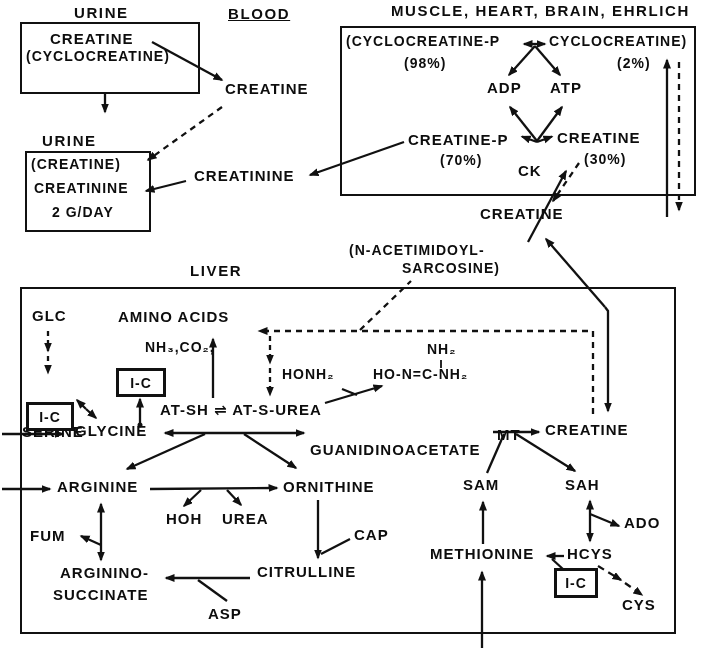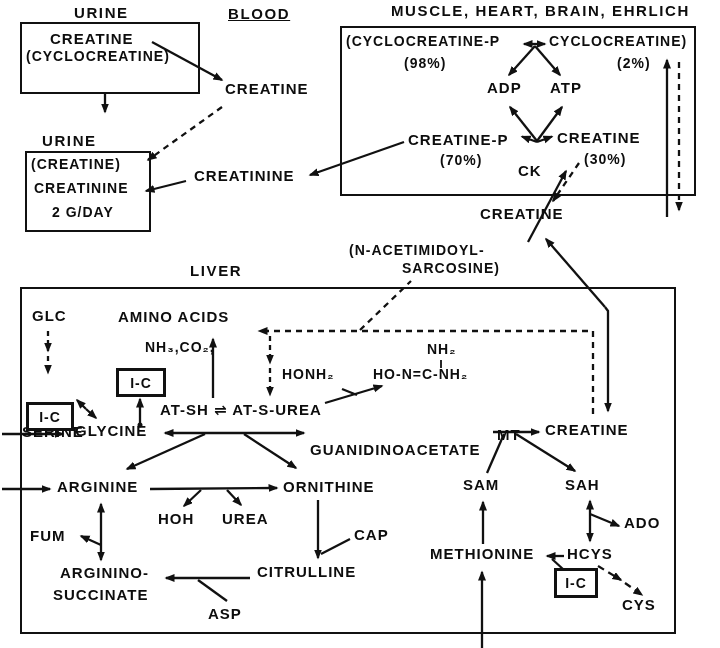--- a/index.html
+++ b/index.html
@@ -147,21 +147,21 @@
   <div class="lb" style="left:75px;top:423px;">GLYCINE</div>
   <div class="lb" style="left:160px;top:402px;">AT-SH ⇌ AT-S-UREA</div>
   <div class="lb sm" style="left:282px;top:367px;">HONH₂</div>
   <div class="lb sm" style="left:427px;top:342px;">NH₂</div>
   <div class="lb sm" style="left:373px;top:367px;">HO-N=C-NH₂</div>
   <div class="lb" style="left:310px;top:423px;margin-top:19px;">GUANIDINOACETATE</div>
   <div class="lb" style="left:497px;top:403px;margin-top:24px;">MT</div>
   <div class="lb" style="left:545px;top:422px;">CREATINE</div>
 
   <div class="lb" style="left:57px;top:479px;">ARGININE</div>
-  <div class="lb" style="left:158px;top:511px;">HOH</div>
+  <div class="lb" style="left:166px;top:511px;">HOH</div>
   <div class="lb" style="left:222px;top:511px;">UREA</div>
   <div class="lb" style="left:283px;top:479px;">ORNITHINE</div>
   <div class="lb" style="left:463px;top:477px;">SAM</div>
   <div class="lb" style="left:565px;top:477px;">SAH</div>
   <div class="lb" style="left:624px;top:515px;">ADO</div>
   <div class="lb" style="left:30px;top:528px;">FUM</div>
   <div class="lb" style="left:354px;top:527px;">CAP</div>
   <div class="lb" style="left:257px;top:564px;">CITRULLINE</div>
   <div class="lb" style="left:430px;top:546px;">METHIONINE</div>
   <div class="lb" style="left:567px;top:546px;">HCYS</div>

